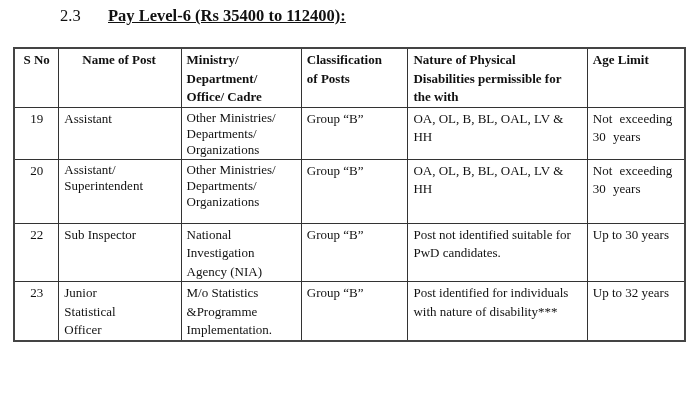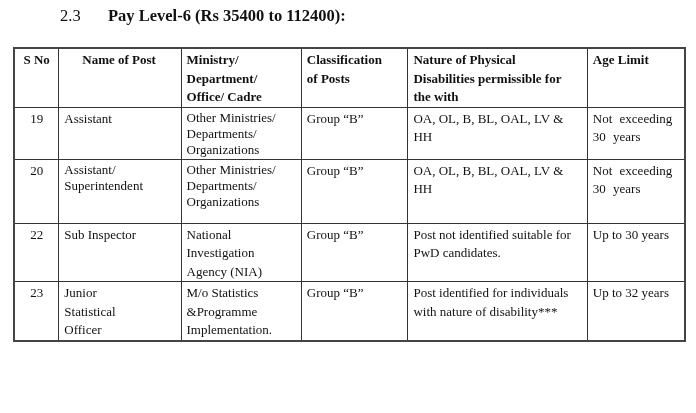--- a/index.html
+++ b/index.html
@@ -1,20 +1,20 @@
 <!DOCTYPE html>
 <html><head>
 <meta charset="utf-8">
 <style>
   html, body { margin:0; padding:0; background:#ffffff; }
   body { width:696px; height:413px; position:relative; overflow:hidden;
          font-family:"Liberation Serif", "DejaVu Serif", serif; color:#111; }
   .heading { position:absolute; top:6px; left:60px; font-size:16.5px; font-weight:bold; white-space:nowrap; }
   .heading .num { display:inline-block; width:48px; font-weight:normal; }
-  .heading .title { }
+  .heading .title { text-decoration:underline; }
   table { position:absolute; top:47px; left:13px; width:673px; border-collapse:collapse;
           font-size:13px; line-height:18.5px; }
   td, th { border:1.5px solid #333; vertical-align:top; padding:2px 5px 0 5px; text-align:left; }
   th { font-weight:bold; }
   table { border:2px solid #444; }
   td.sno, th.sno { text-align:center; padding-left:2px; padding-right:2px; }
   .c1 { width:42px; } .c2 { width:97px;padding-left:23px; } .c3 { width:112px; } .c4 { width:98px;margin-left:31px; }
   .c5 { width:180px; } .c6 { width:90px; }
   tr.h0 { height:59px; } tr.r0 { height:52px; } tr.r1 { height:64px; }
   tr.r2 { height:52px; } tr.r3 { height:56px; } tr.r4 { height:59px; }

